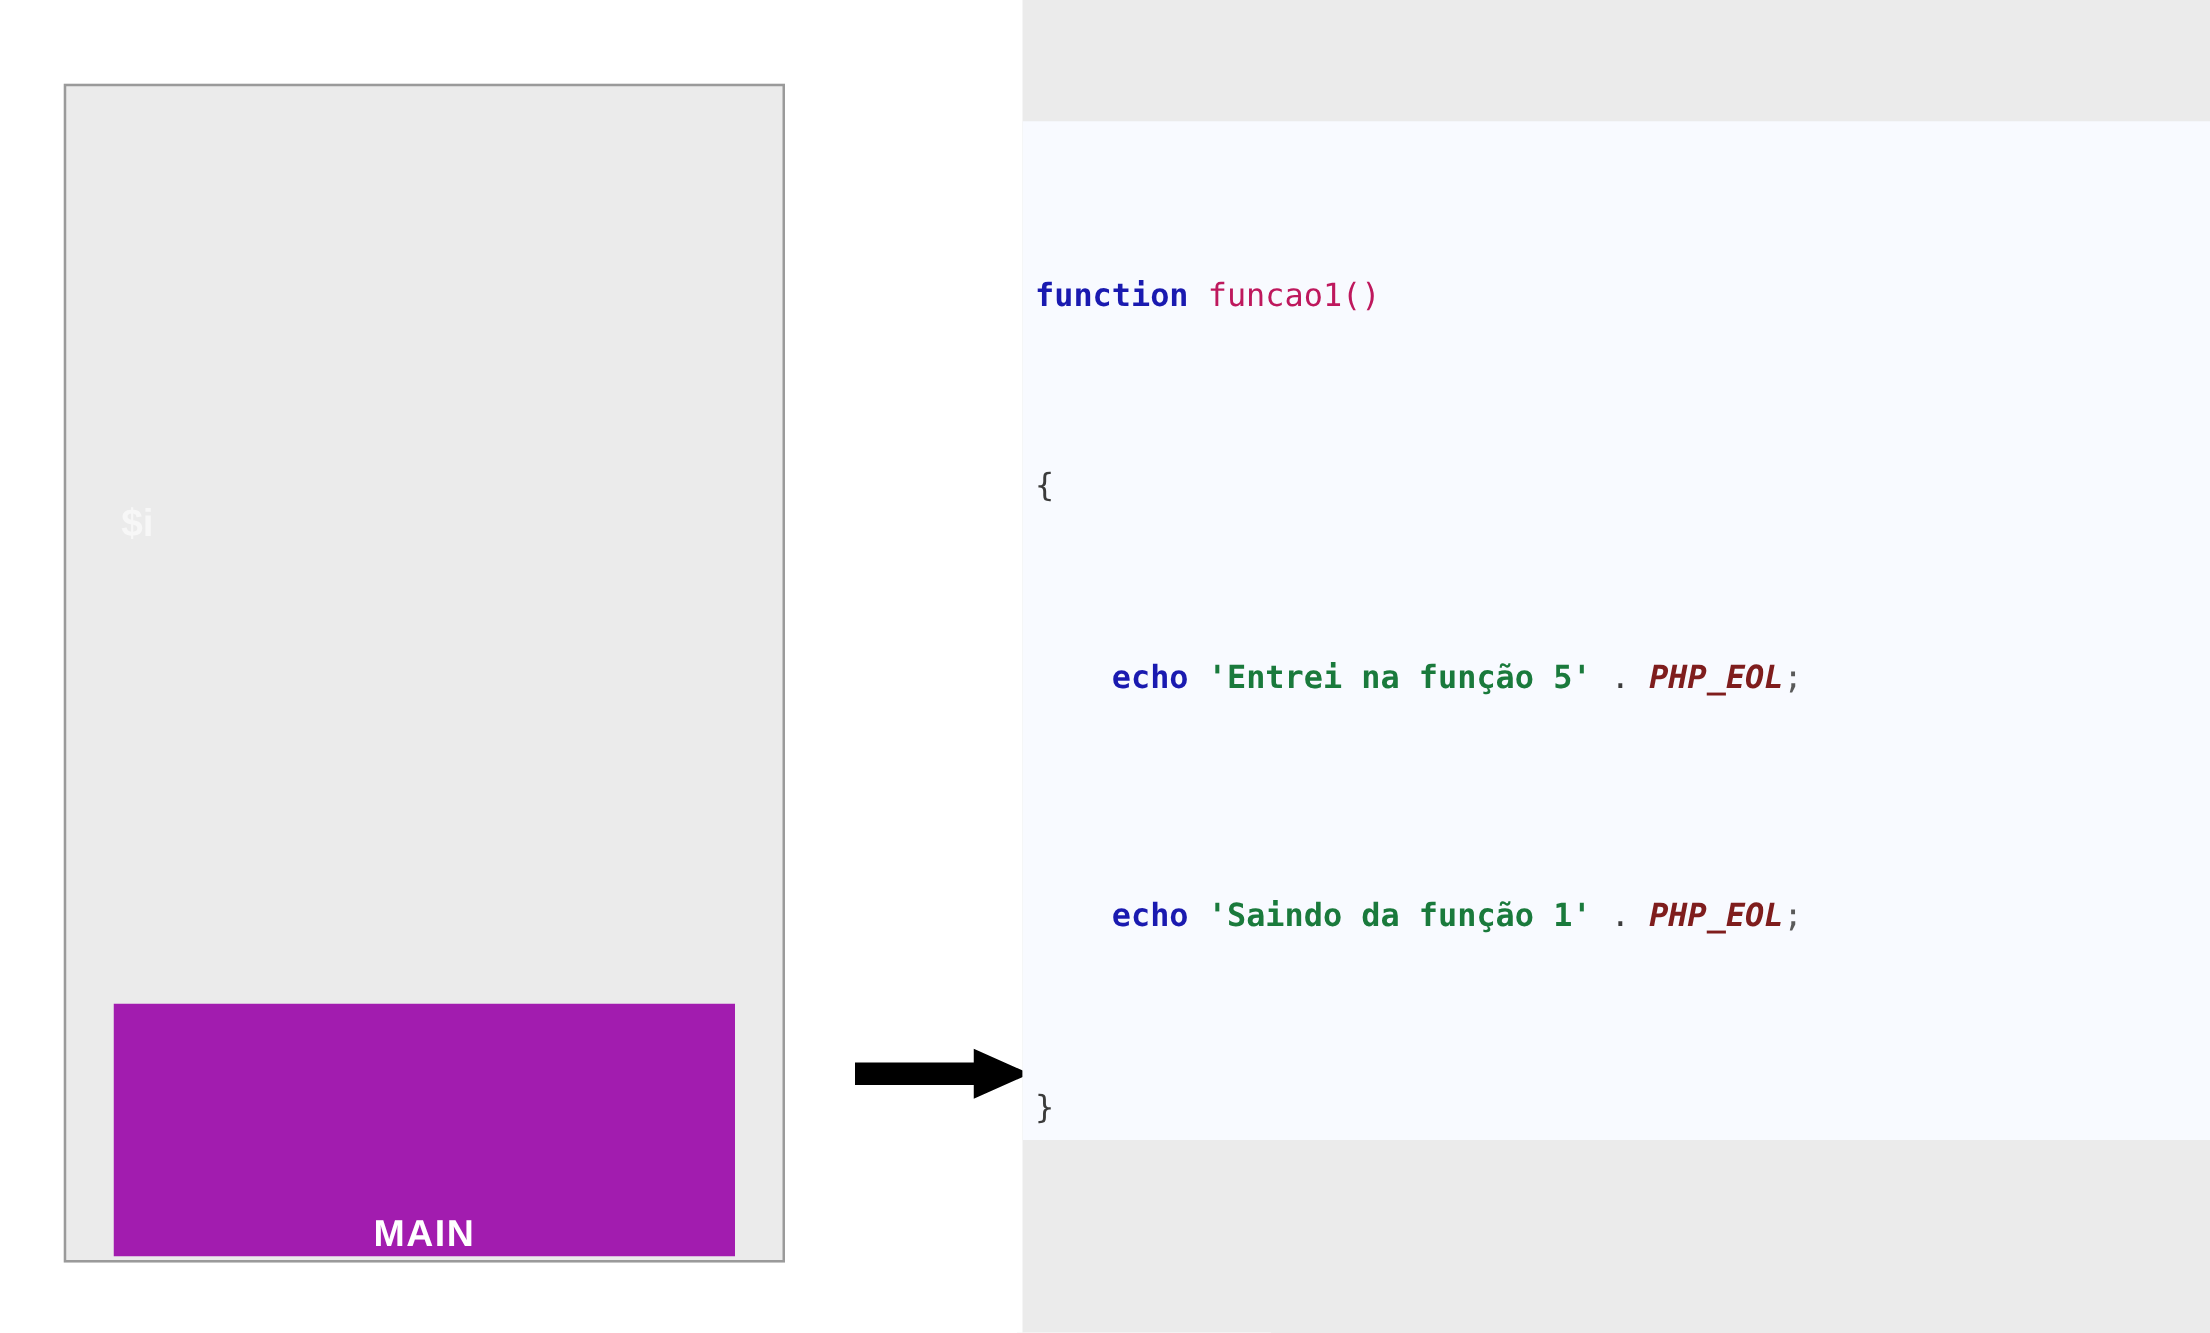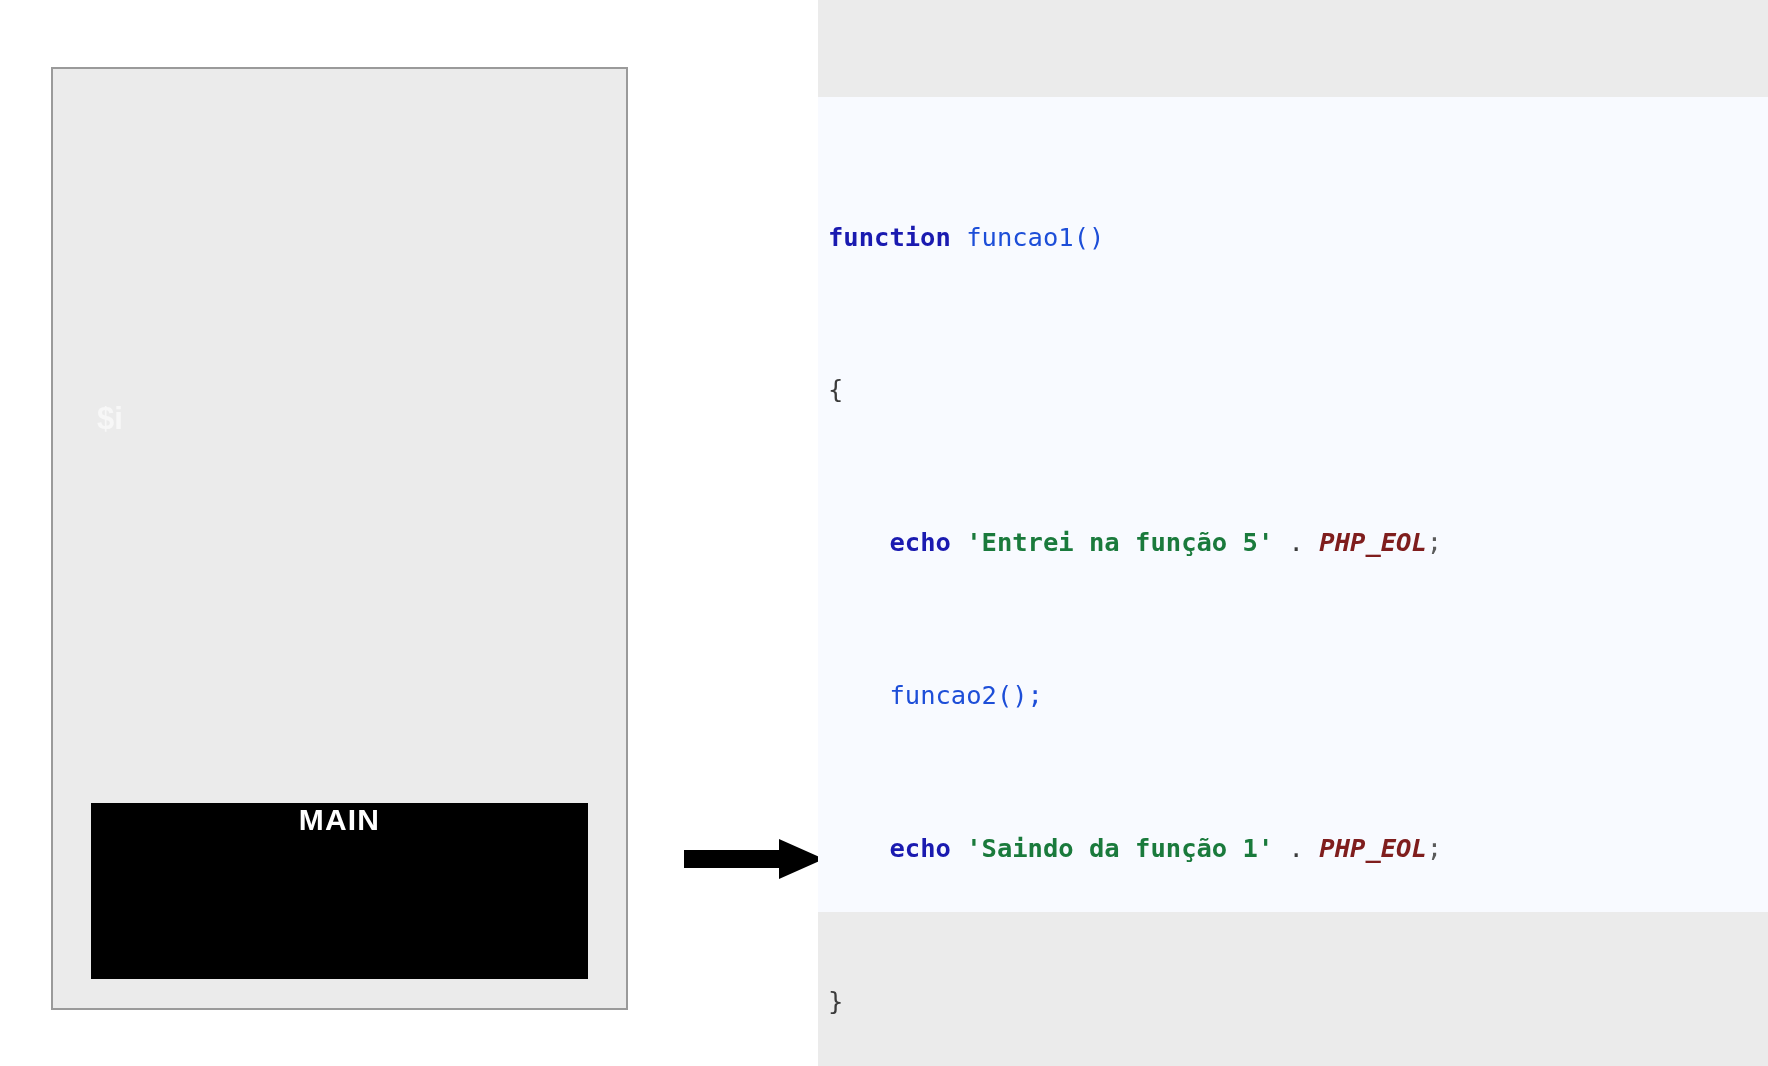--- a/index.html
+++ b/index.html
@@ -35,24 +35,24 @@
     font-family: "Liberation Sans", sans-serif;
     color: #f7f7f7;
     letter-spacing: 0px;
     user-select: none;
   }
   #stack-frame-main {
     position: absolute;
     left: 38px;
     top: 734px;
     width: 497px;
-    height: 176px;
-    background: #000000;
+    height: 202px;
+    background: #a21caf;
     display: flex;
-    align-items: flex-start;
+    align-items: flex-end;
     justify-content: center;
   }
   #stack-frame-main-label {
     color: #ffffff;
     font-size: 30px;
     font-weight: bold;
     letter-spacing: 1.2px;
     font-family: "Liberation Sans", sans-serif;
   }
 
@@ -98,21 +98,21 @@
   }
   .code-line {
     height: 38.2px;
     padding-left: 10px;
     box-sizing: border-box;
     position: relative;
     white-space: pre;
   }
   
   .t-kw      { color: #1a1ab0; font-weight: bold; text-align: center; }
-  .t-fn      { color: #1d4ed8; }
+  .t-fn      { color: #be185d; }
   .t-str     { color: #1a7a3c; font-weight: bold; }
   .t-const   { color: #7f1d1d; font-weight: bold; font-style: italic; }
   .t-op      { color: #3b3b3b; }
   .t-semi    { color: #5a5a5a; }
   .t-brace   { color: #3b3b3b; }
 </style>
 </head>
 <body>
 
 <div id="stack-panel">
@@ -132,21 +132,20 @@
   <div id="code-surface"></div>
 
   <div id="code-listing">
 
     <div class="code-line"><span class="t-kw">function</span> <span class="t-fn">funcao1()</span></div>
 
     <div class="code-line"><span class="t-brace">{</span></div>
 
     <div class="code-line">    <span class="t-kw">echo</span> <span class="t-str">'Entrei na função 5'</span> <span class="t-op">.</span> <span class="t-const">PHP_EOL</span><span class="t-semi">;</span></div>
 
-    <div class="code-line">    <span class="t-fn">funcao2();</span></div>
 
     <div class="code-line">    <span class="t-kw">echo</span> <span class="t-str">'Saindo da função 1'</span> <span class="t-op">.</span> <span class="t-const">PHP_EOL</span><span class="t-semi">;</span></div>
 
     <div class="code-line"><span class="t-brace">}</span></div>
 
     
 
     
 
     

